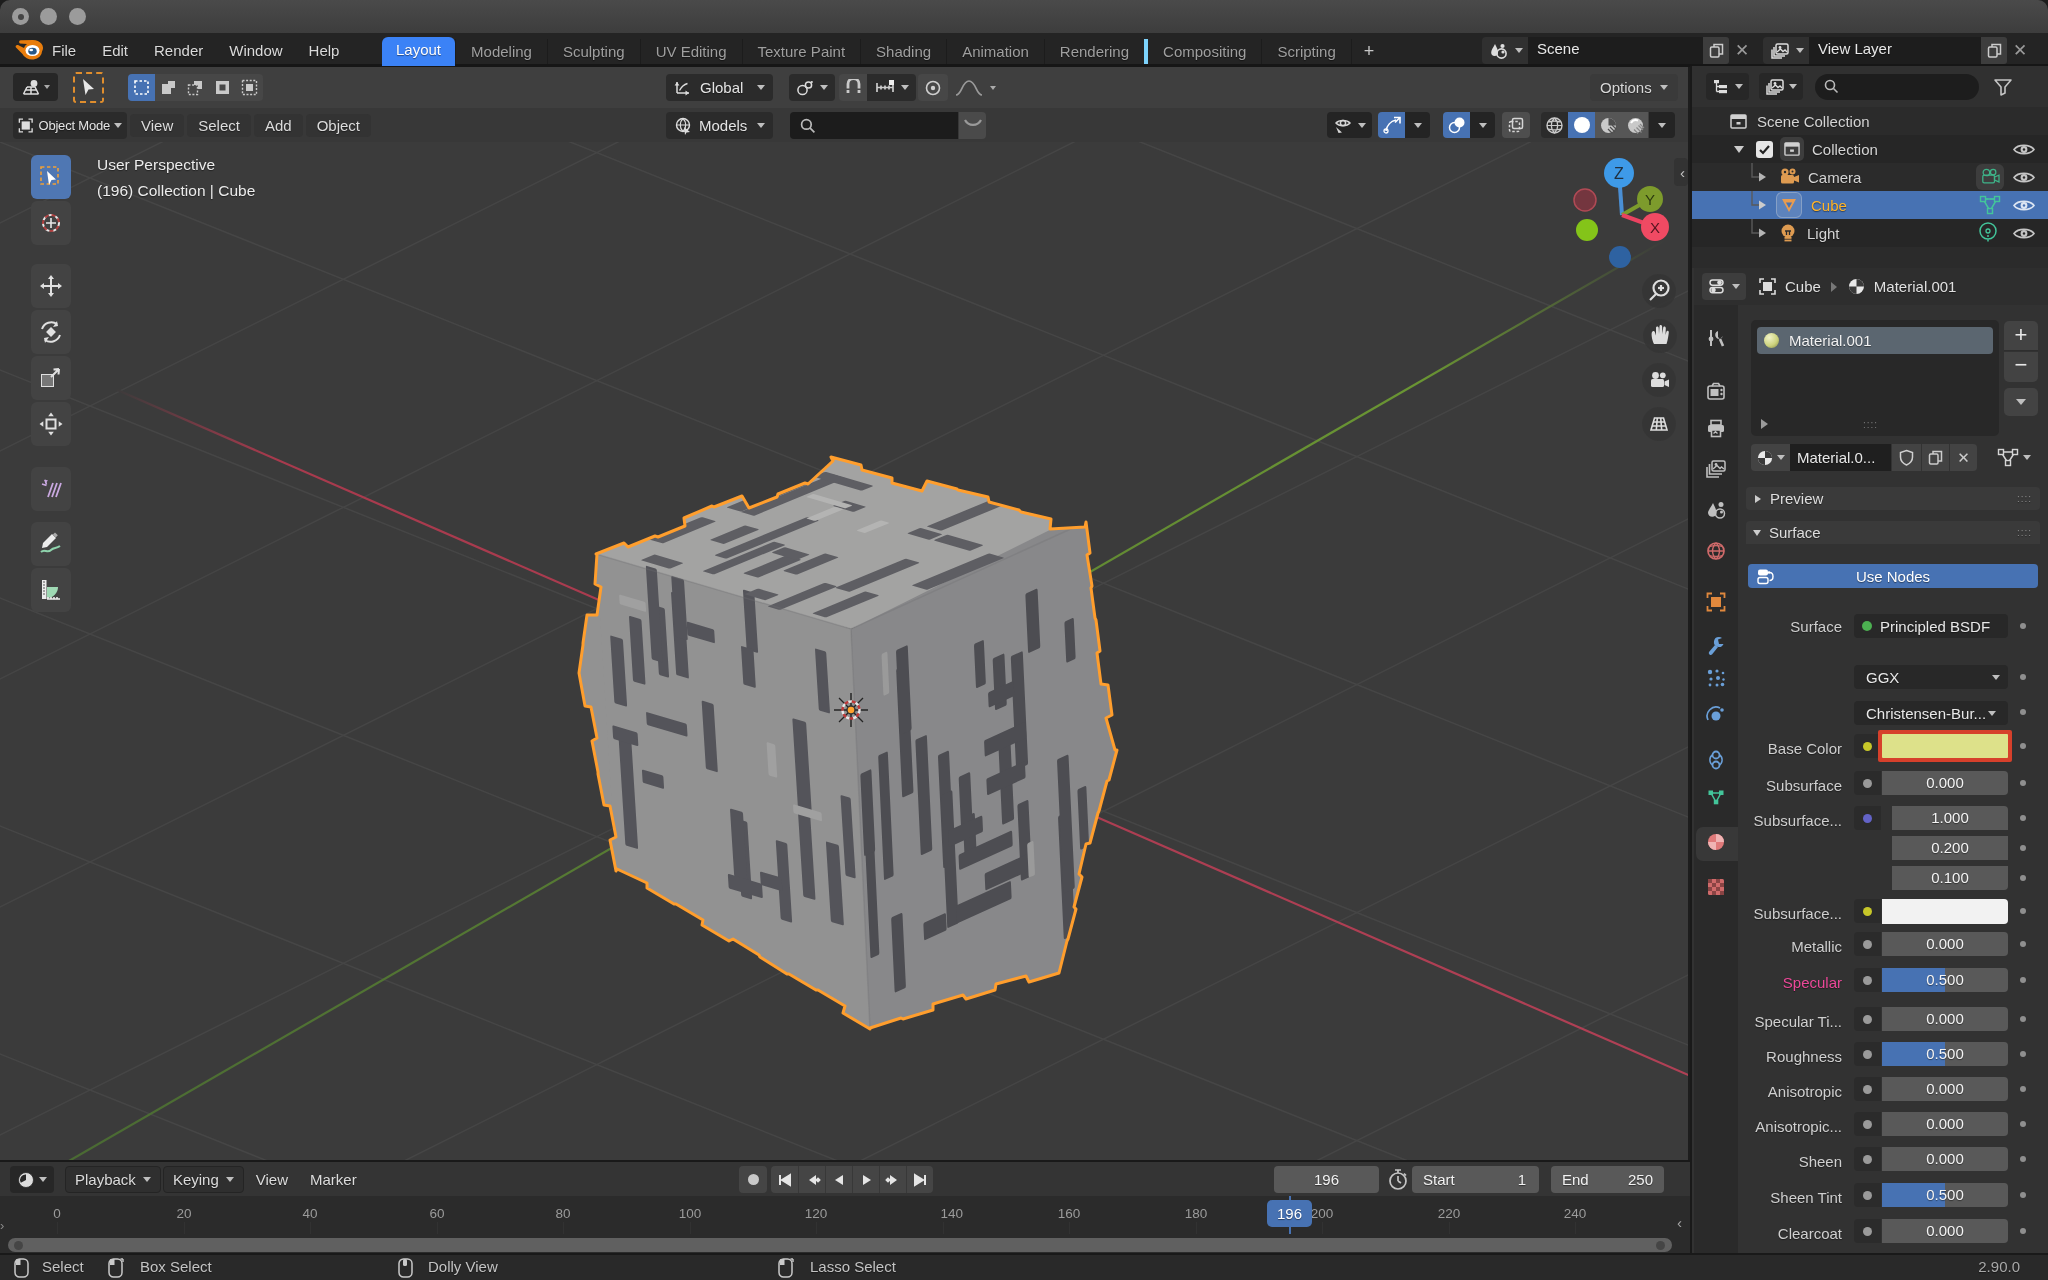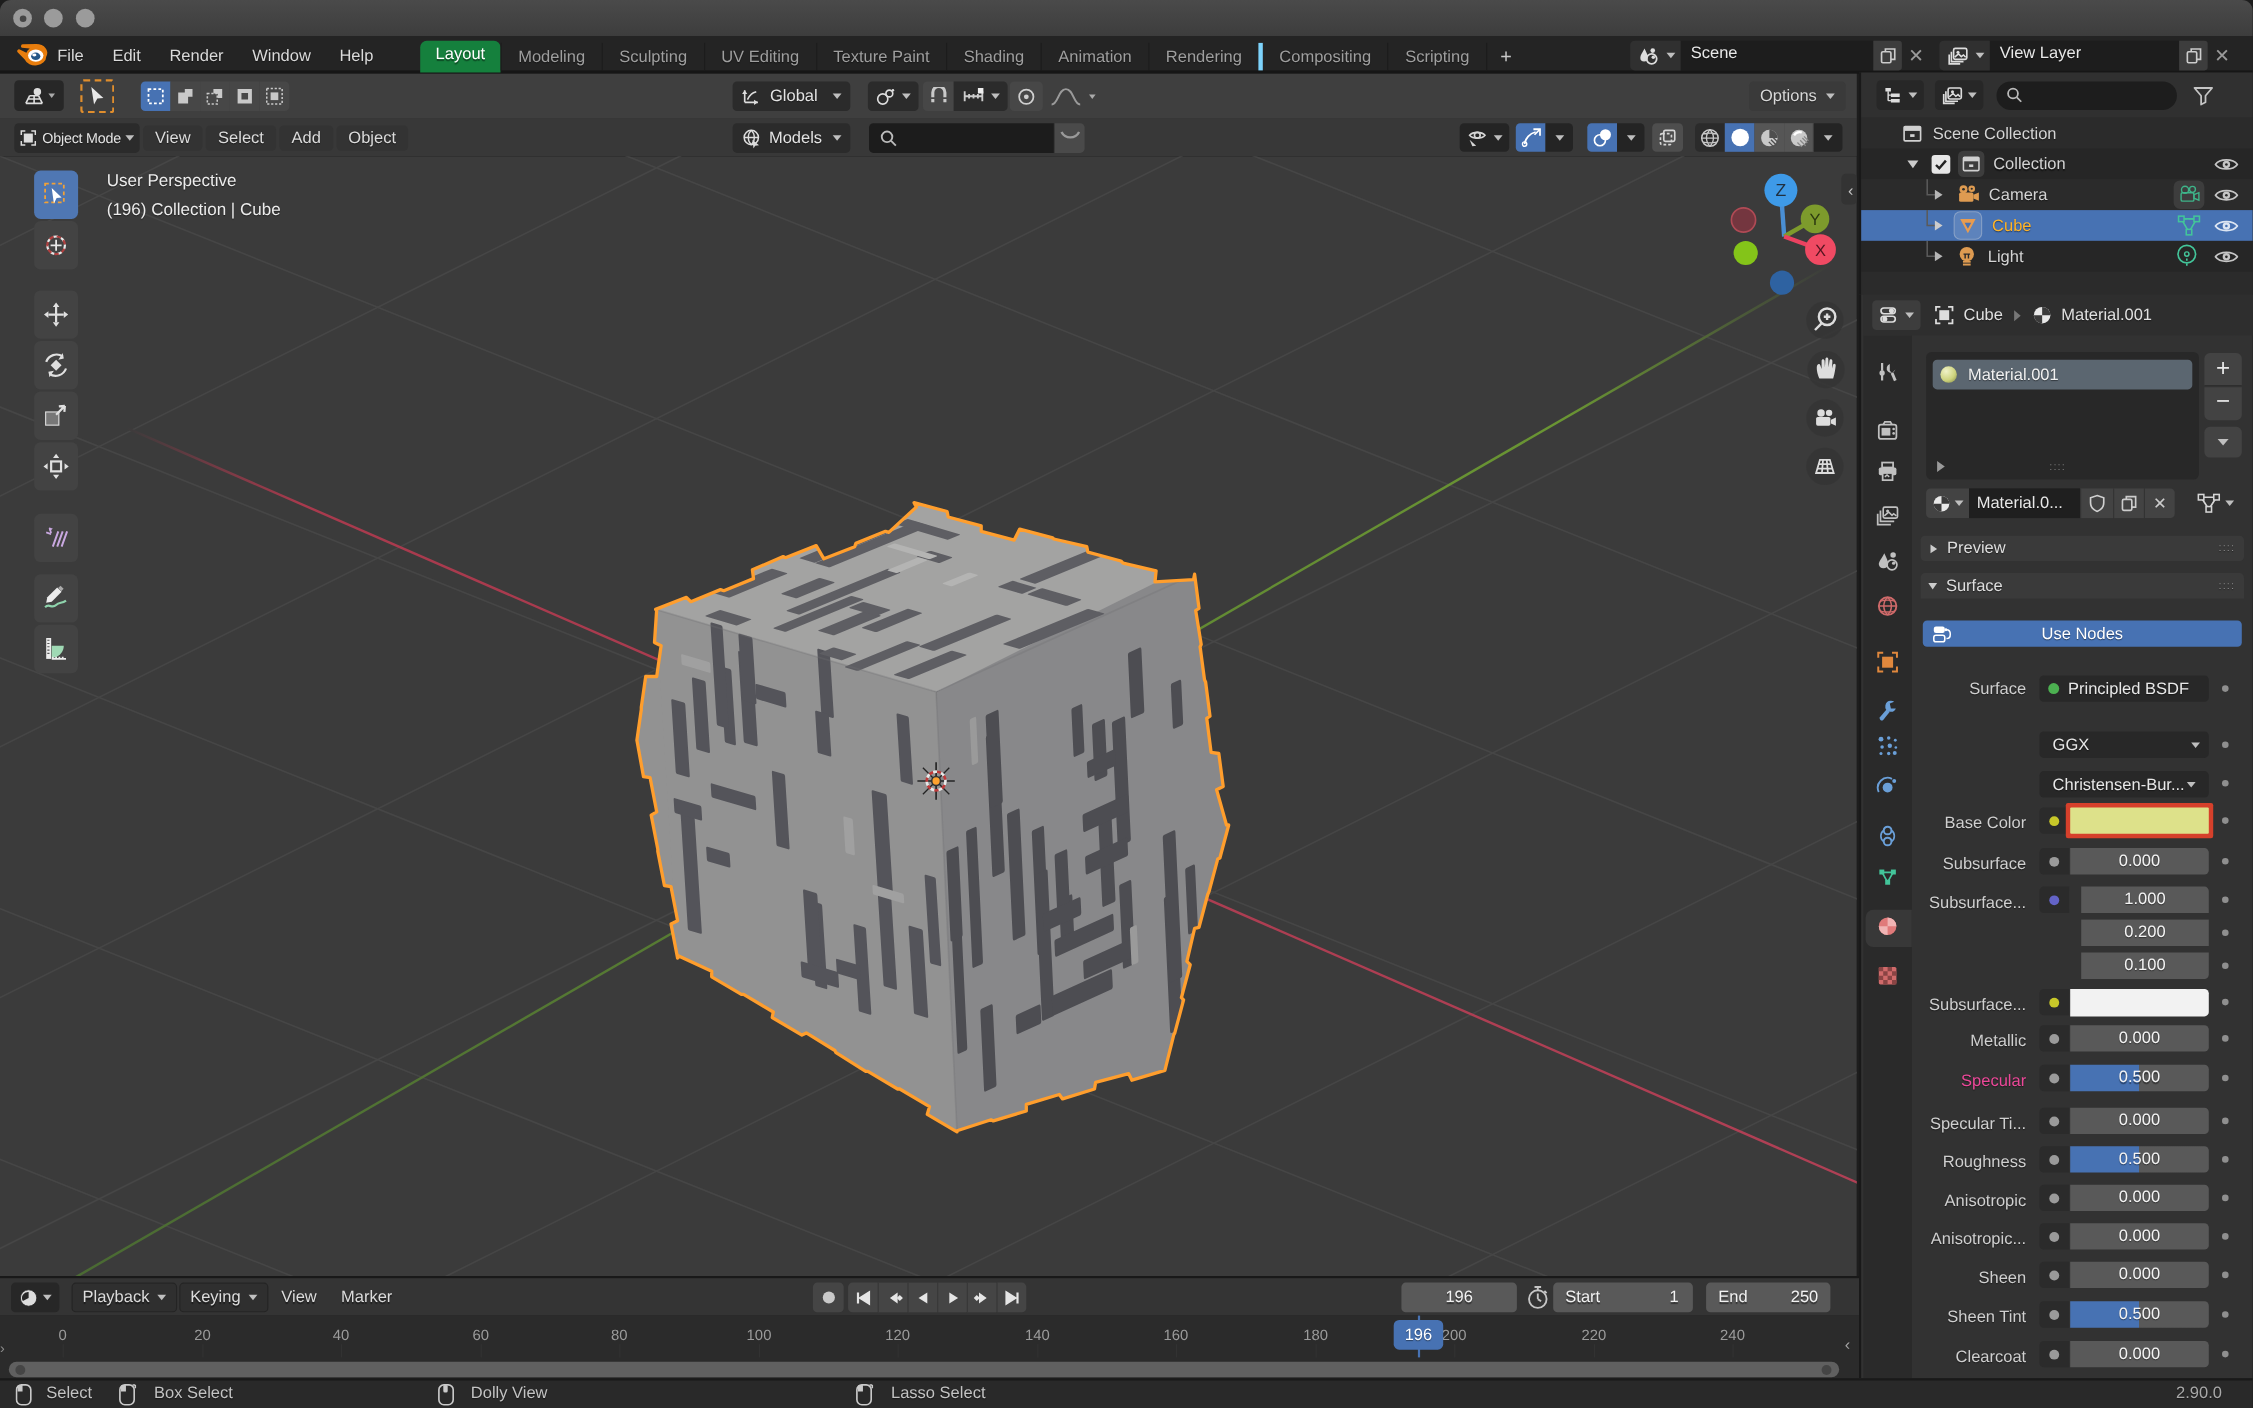--- a/index.html
+++ b/index.html
@@ -32,21 +32,21 @@
 </svg>
 <div class="abs tsh row" style="left:52px;top:36px;height:28px;gap:26px;color:#dadada">
  <span>File</span>
       <span>Edit</span>
       <span>Render</span>
       <span>Window</span>
       <span>Help</span>
 </div>
 
 <div class="abs row" style="left:382px;top:36px;height:30px;font-size:15px;color:#9f9f9f">
- <div class="tsh" style="background:#15803d;color:#fff;border-radius:6px 6px 0 0;padding:4px 14px 8px">Layout</div>
+ <div class="tsh" style="background:#3b82f6;color:#fff;border-radius:6px 6px 0 0;padding:4px 14px 8px">Layout</div>
  <div class="tsh" style="padding:4px 15px;border-left:1px solid #1c1c1c">Modeling</div>
  <div class="tsh" style="padding:4px 15px;border-left:1px solid #1c1c1c">Sculpting</div>
  <div class="tsh" style="padding:4px 15px;border-left:1px solid #1c1c1c">UV Editing</div>
  <div class="tsh" style="padding:4px 15px;border-left:1px solid #1c1c1c">Texture Paint</div>
  <div class="tsh" style="padding:4px 15px;border-left:1px solid #1c1c1c">Shading</div>
  <div class="tsh" style="padding:4px 15px;border-left:1px solid #1c1c1c">Animation</div>
  <div class="tsh" style="padding:4px 15px;border-left:1px solid #1c1c1c">Rendering</div>
  <div class="tsh" style="padding:4px 15px;border-left:4px solid #7dd3fc">Compositing</div>
  <div class="tsh" style="padding:4px 15px;border-left:1px solid #1c1c1c;border-right:1px solid #1c1c1c">Scripting</div>
  <div style="padding:2px 12px;color:#c8c8c8;font-size:18px">+</div>
@@ -1083,21 +1083,21 @@
 <div class="abs" style="left:290px;top:1206px;width:40px;text-align:center;color:#9b9b9b;font-size:13.5px">40</div>
 <div class="abs" style="left:310px;top:1222px;width:1px;height:12px;background:#323232"></div>
 <div class="abs" style="left:417px;top:1206px;width:40px;text-align:center;color:#9b9b9b;font-size:13.5px">60</div>
 <div class="abs" style="left:437px;top:1222px;width:1px;height:12px;background:#323232"></div>
 <div class="abs" style="left:543px;top:1206px;width:40px;text-align:center;color:#9b9b9b;font-size:13.5px">80</div>
 <div class="abs" style="left:563px;top:1222px;width:1px;height:12px;background:#323232"></div>
 <div class="abs" style="left:670px;top:1206px;width:40px;text-align:center;color:#9b9b9b;font-size:13.5px">100</div>
 <div class="abs" style="left:690px;top:1222px;width:1px;height:12px;background:#323232"></div>
 <div class="abs" style="left:796px;top:1206px;width:40px;text-align:center;color:#9b9b9b;font-size:13.5px">120</div>
 <div class="abs" style="left:816px;top:1222px;width:1px;height:12px;background:#323232"></div>
-<div class="abs" style="left:923px;top:1206px;width:40px;text-align:center;color:#9b9b9b;font-size:13.5px">140</div>
+<div class="abs" style="left:923px;top:1206px;width:40px;text-align:right;color:#9b9b9b;font-size:13.5px">140</div>
 <div class="abs" style="left:943px;top:1222px;width:1px;height:12px;background:#323232"></div>
 <div class="abs" style="left:1049px;top:1206px;width:40px;text-align:center;color:#9b9b9b;font-size:13.5px">160</div>
 <div class="abs" style="left:1069px;top:1222px;width:1px;height:12px;background:#323232"></div>
 <div class="abs" style="left:1176px;top:1206px;width:40px;text-align:center;color:#9b9b9b;font-size:13.5px">180</div>
 <div class="abs" style="left:1196px;top:1222px;width:1px;height:12px;background:#323232"></div>
 <div class="abs" style="left:1302px;top:1206px;width:40px;text-align:center;color:#9b9b9b;font-size:13.5px">200</div>
 <div class="abs" style="left:1322px;top:1222px;width:1px;height:12px;background:#323232"></div>
 <div class="abs" style="left:1429px;top:1206px;width:40px;text-align:center;color:#9b9b9b;font-size:13.5px">220</div>
 <div class="abs" style="left:1449px;top:1222px;width:1px;height:12px;background:#323232"></div>
 <div class="abs" style="left:1555px;top:1206px;width:40px;text-align:center;color:#9b9b9b;font-size:13.5px">240</div>

